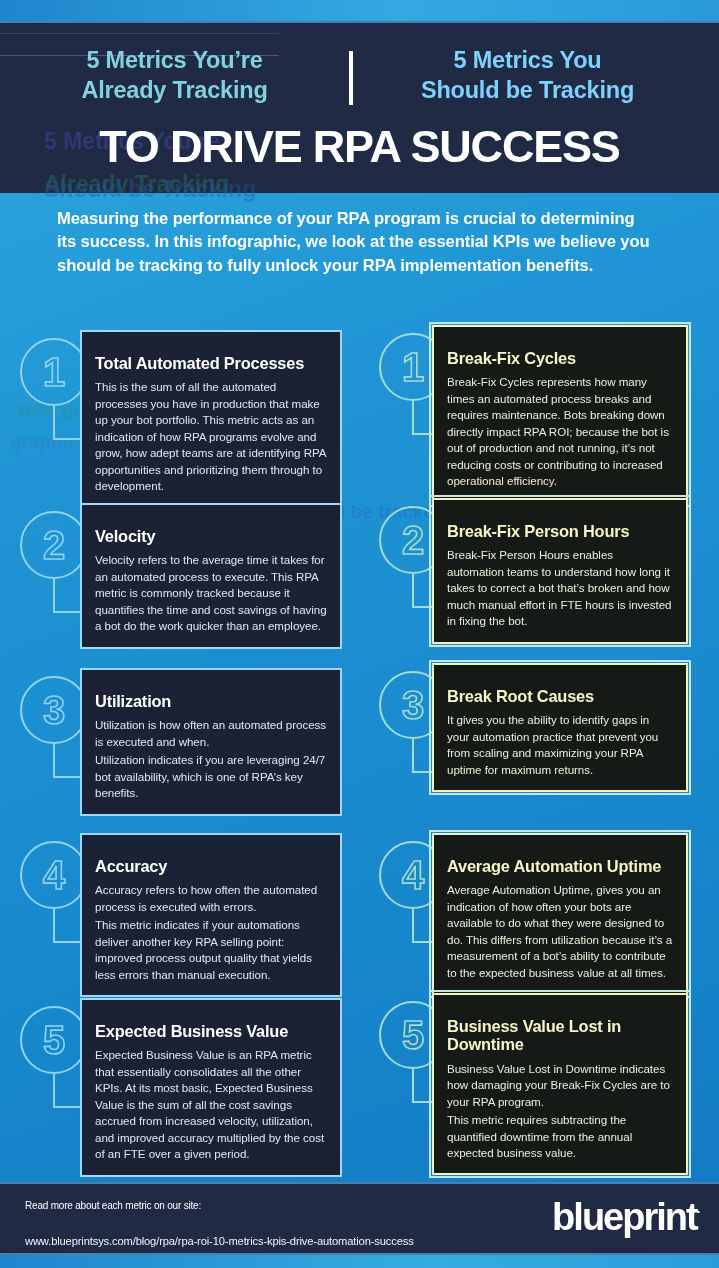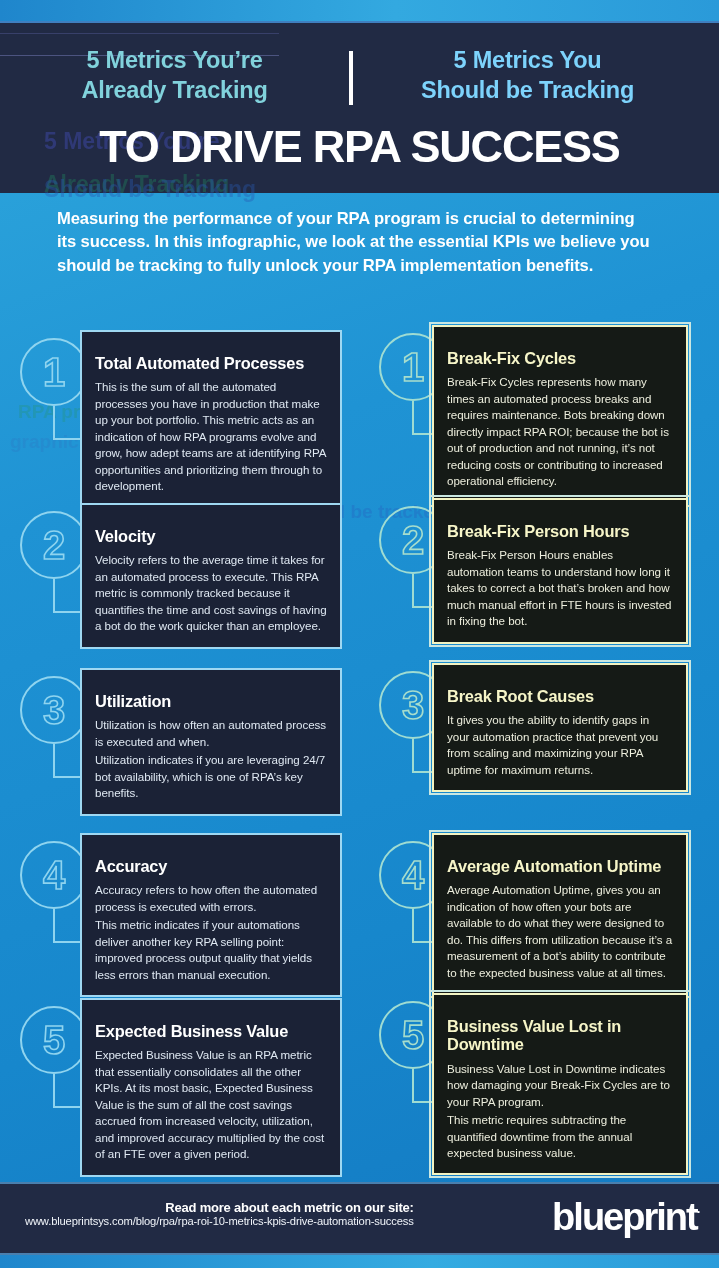--- a/index.html
+++ b/index.html
@@ -250,27 +250,26 @@
     background: #212a44;
     border-top: 2px solid #4a7fae;
     border-bottom: 2px solid #4a7fae;
   }
   .footer-text {
     position: absolute;
     left: 25px; top: 16px;
     color: #ffffff;
   }
   .footer-line1 {
-    font-size: 13px;
-    font-weight: bold;
+    font-size: 10px;
+    font-weight: normal;
     letter-spacing: -0.2px;
-    text-align: right;
   }
   .footer-line2 {
-    margin-top: 0;
+    margin-top: 24px;
     font-size: 11.2px;
     letter-spacing: -0.15px;
     color: #f0f4f9;
   }
   .logo {
     position: absolute;
     right: 18px; top: 14px;
     color: #ffffff;
     font-size: 38px;
     font-weight: bold;

